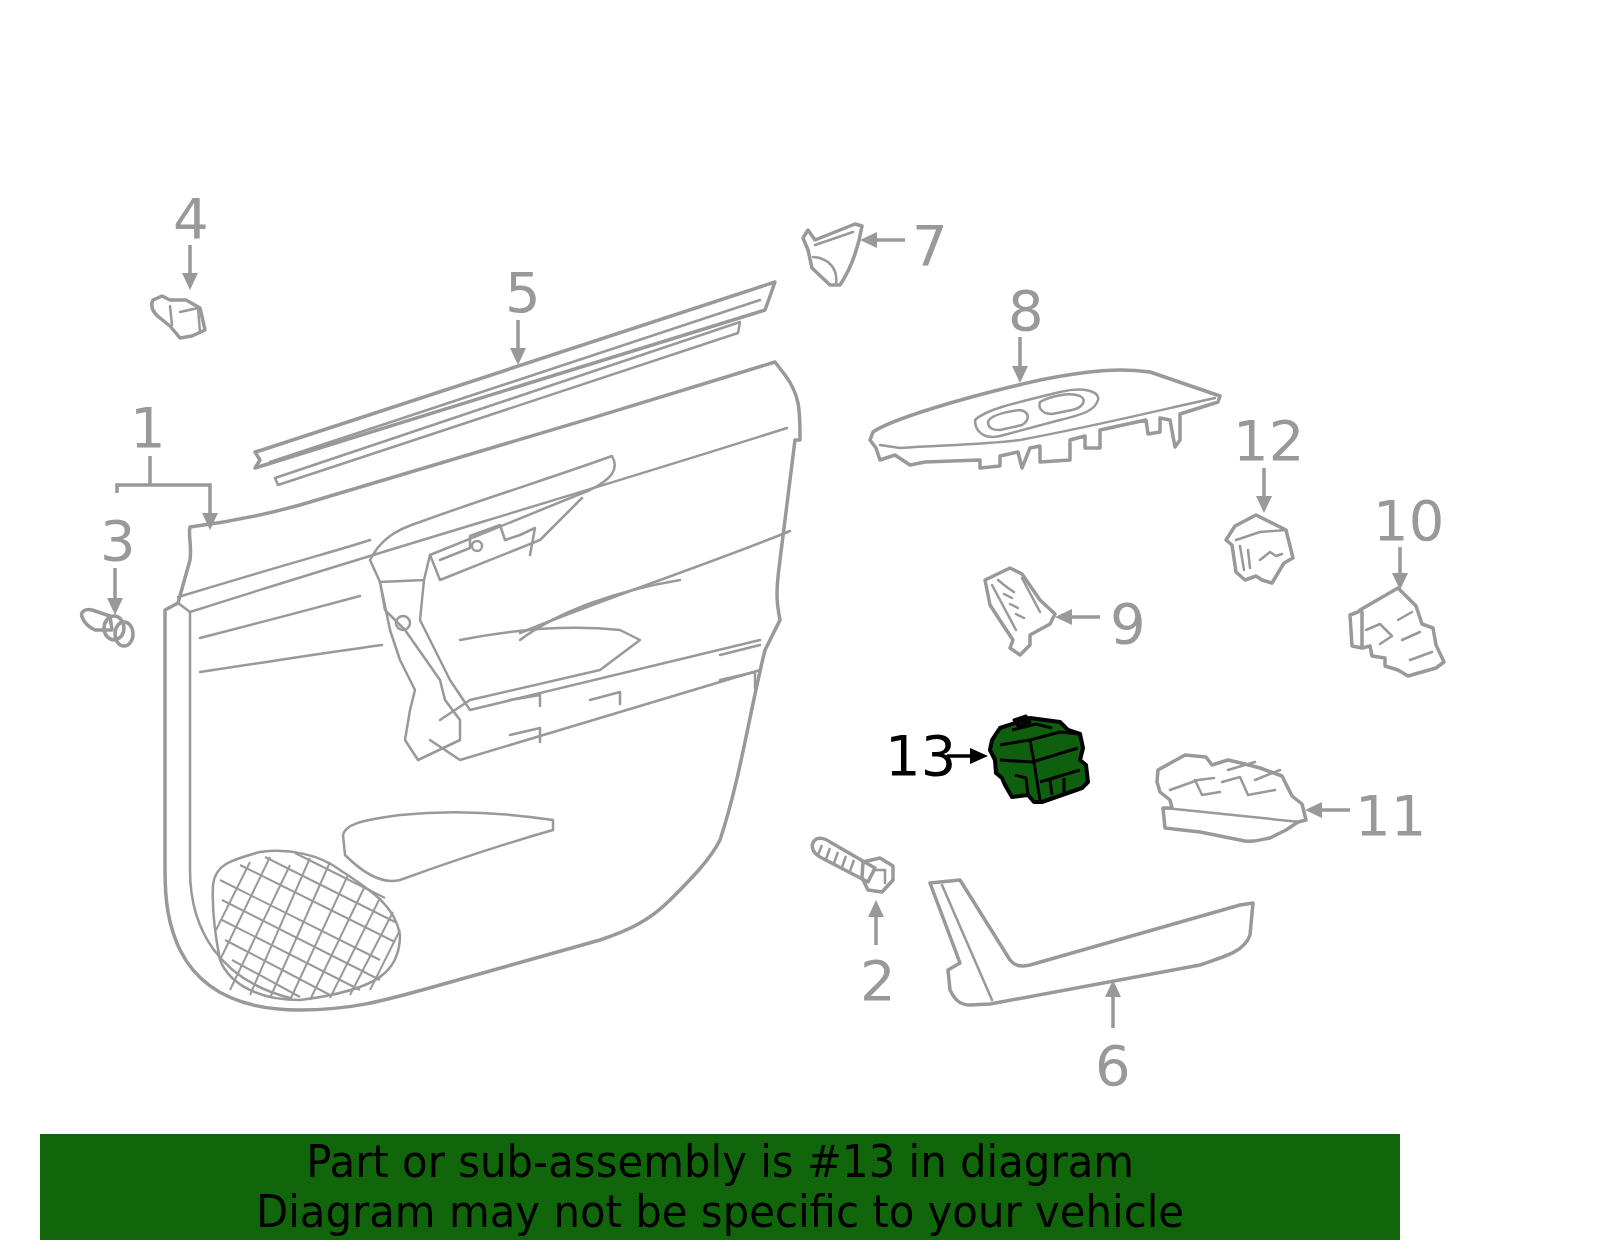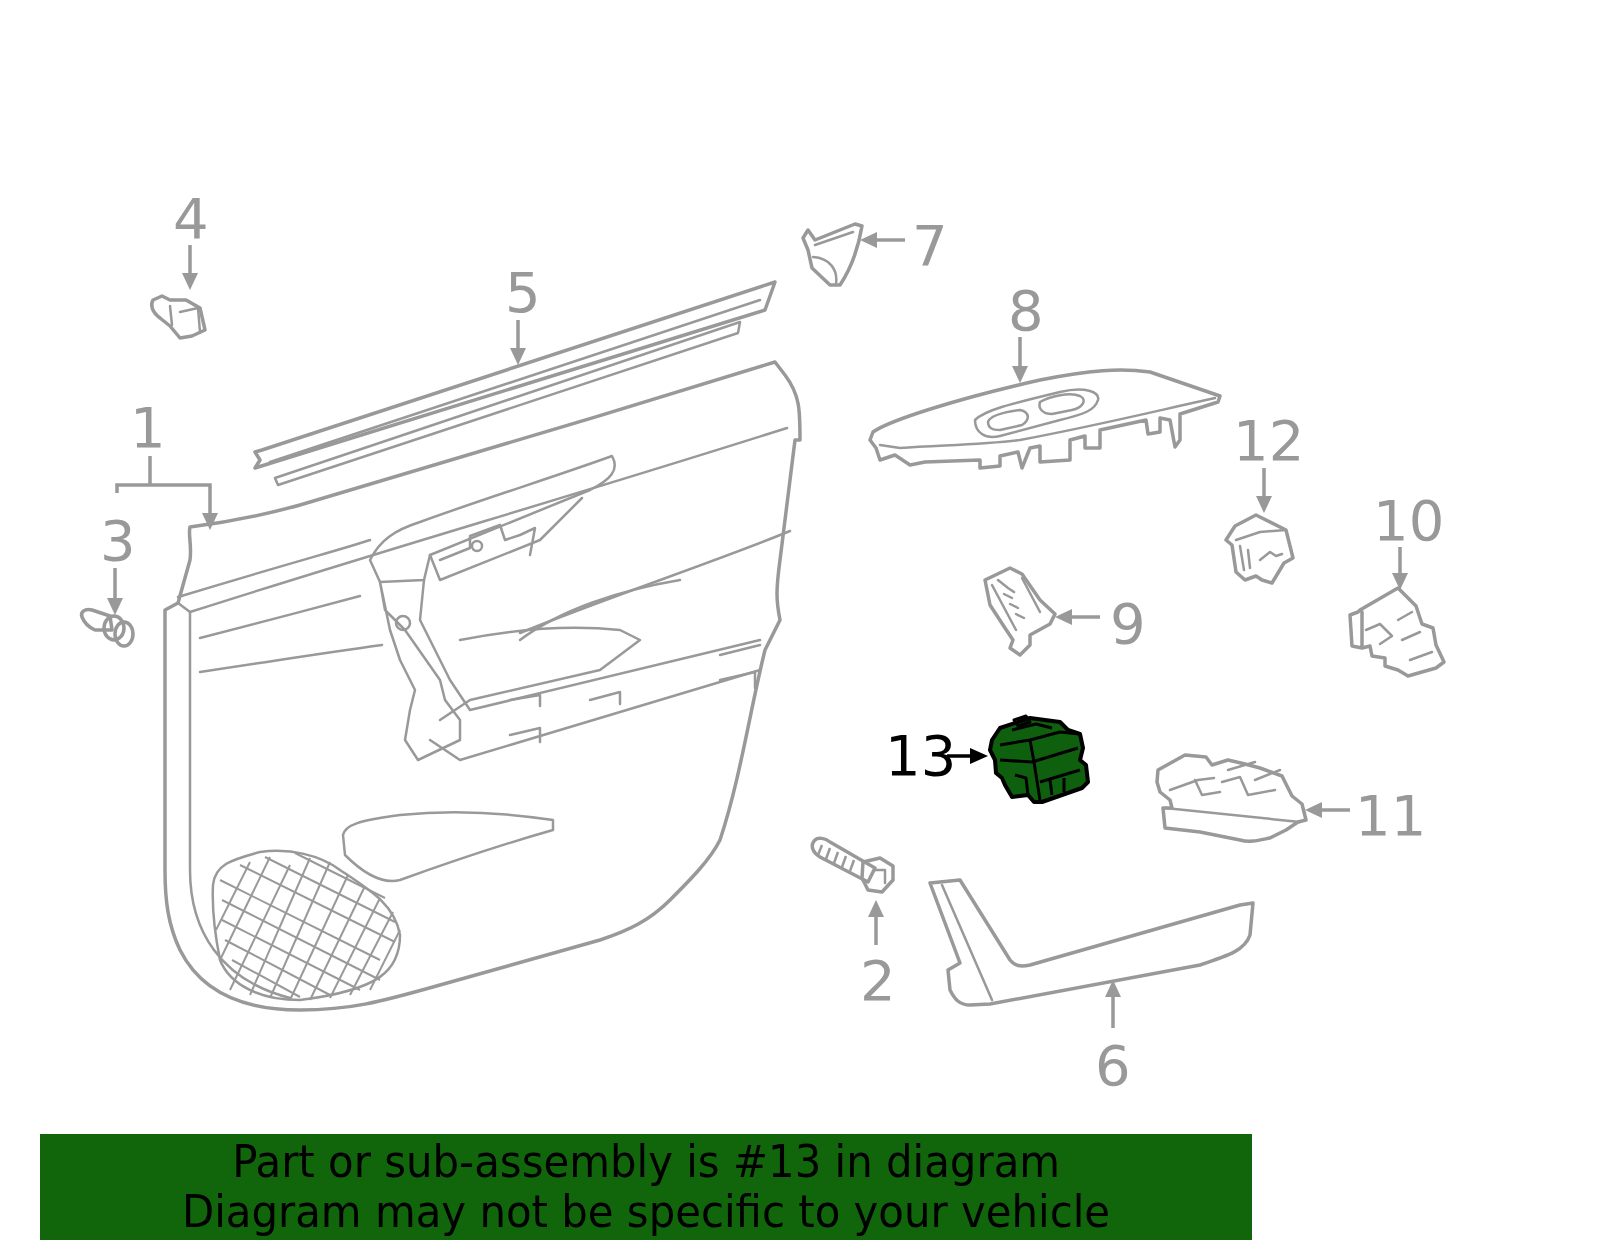--- a/index.html
+++ b/index.html
@@ -9,21 +9,21 @@
     .callout { font-family: "DejaVu Sans", sans-serif; font-size: 56px; fill: #999999; }
     .callout.hl { fill: #000000; }
     .part { fill: none; stroke: #999999; stroke-width: 3.5; stroke-linejoin: round; stroke-linecap: round; }
     .part.thin { stroke-width: 2.5; }
     .leader { stroke: #999999; stroke-width: 3.5; fill: none; }
     .leader.hl { stroke: #000000; }
     .ah { fill: #999999; }
     .ah.hl { fill: #000000; }
     .hlpart { fill: #0e5f0e; stroke: #000000; stroke-width: 4; stroke-linejoin: round; }
     .hlline { fill: none; stroke: #000000; stroke-width: 3; stroke-linejoin: round; }
-    #banner { position: absolute; left: 40px; top: 1134px; width: 1212px; height: 106px;
+    #banner { position: absolute; left: 40px; top: 1134px; width: 1360px; height: 106px;
               display: flex; flex-direction: column; align-items: center; justify-content: center; }
     #banner .line { font-family: "DejaVu Sans", sans-serif; font-size: 45px; line-height: 50px;
                     color: #000000; white-space: nowrap; transform: scaleX(0.93); }
   </style>
 </head>
 <body>
 
 <svg id="diagram" viewBox="0 0 1600 1249" xmlns="http://www.w3.org/2000/svg">
 
   <g>

